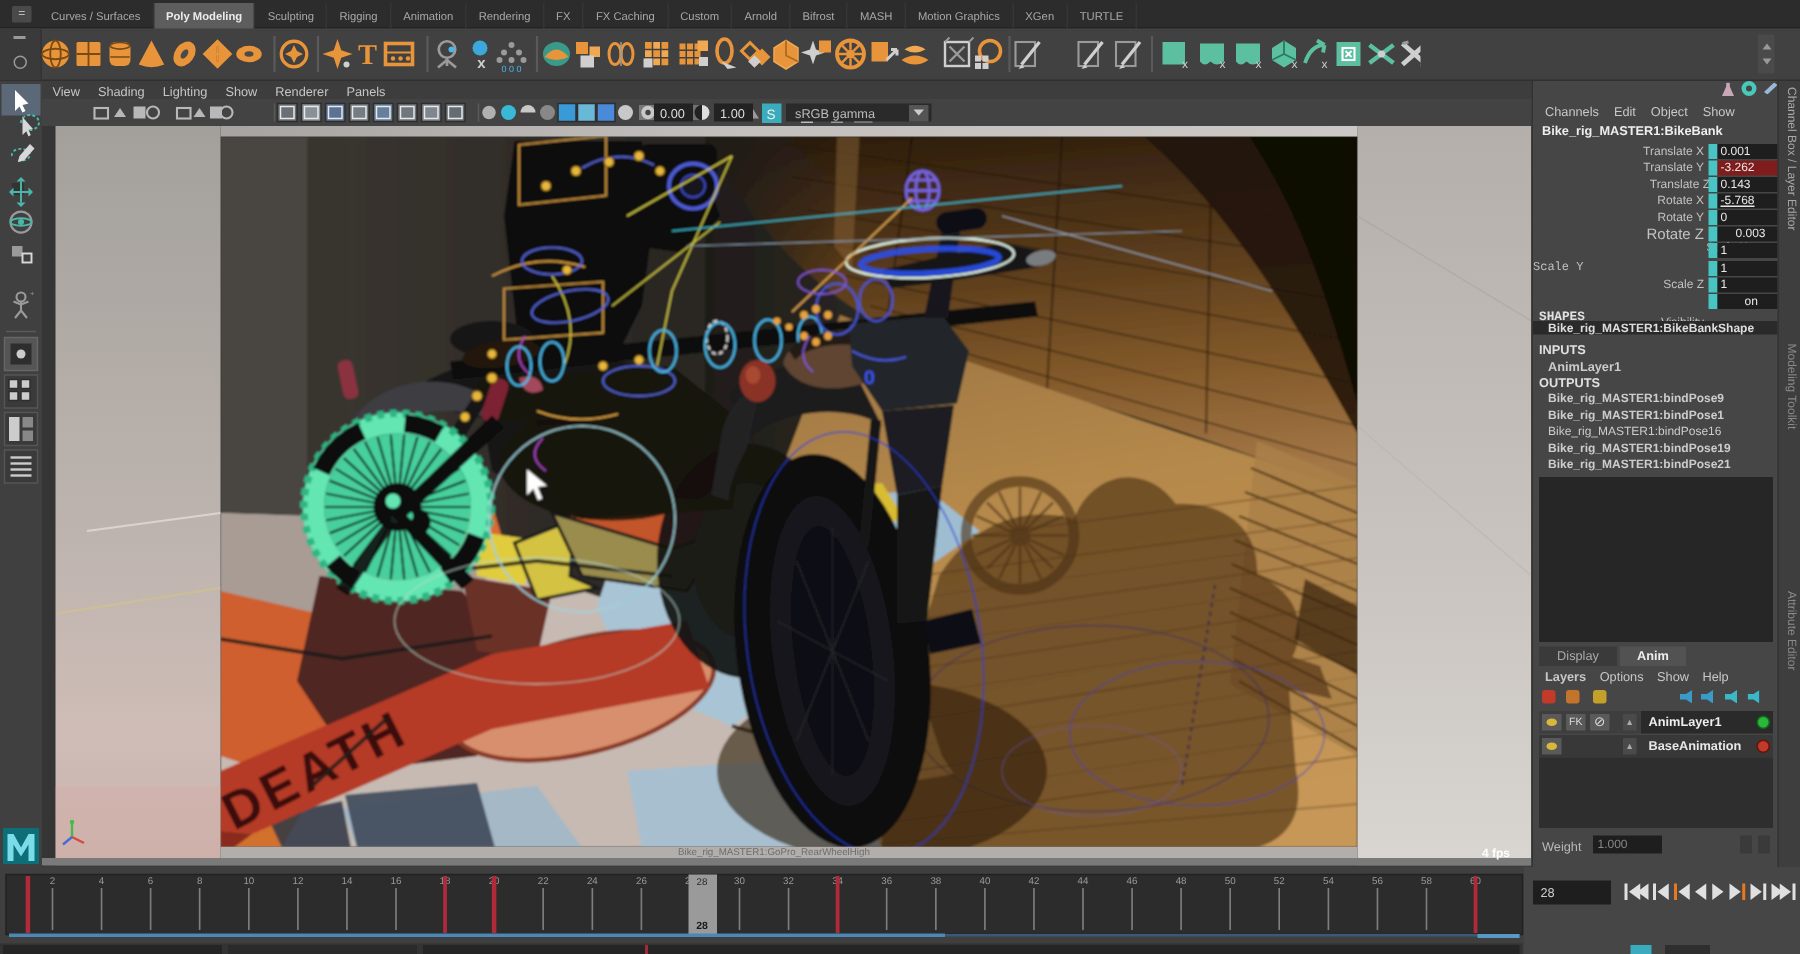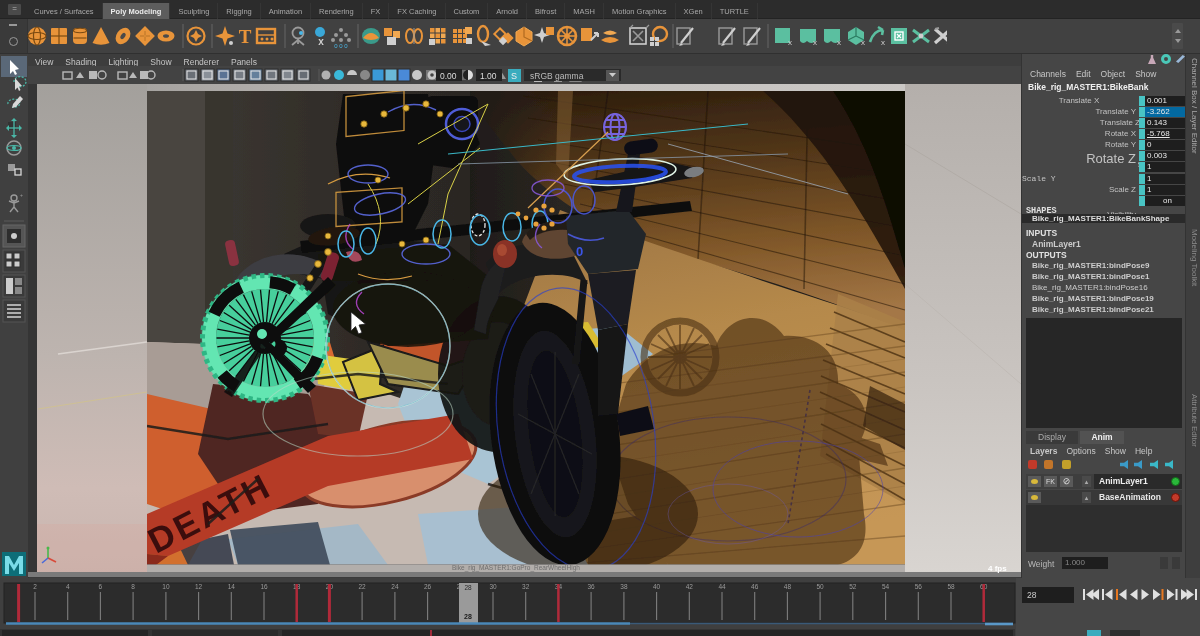--- a/index.html
+++ b/index.html
@@ -699,38 +699,38 @@
 </svg>
 
 <div class="abs" style="left:1021px;top:54px;width:164px;height:524px;background:#464646;border-left:1px solid #333;" id="rpanel">
 <div class="abs" style="left:126px;top:0;width:40px;height:11px;">
 <span style="position:absolute;left:0;top:1px;width:8px;height:9px;background:#c8a8b8;clip-path:polygon(35% 0,65% 0,65% 30%,100% 100%,0 100%,35% 30%);"></span>
 <span style="position:absolute;left:13px;top:0;width:10px;height:10px;border-radius:50%;border:3px solid #4ac8b8;box-sizing:border-box;"></span>
 <span style="position:absolute;left:28px;top:1px;width:9px;height:8px;background:#9ab8d8;clip-path:polygon(0 80%,75% 0,100% 20%,25% 100%);"></span>
 </div>
 <div class="abs" style="left:8px;top:15px;width:150px;height:11px;color:#c8c8c8;font-size:8.5px;"><span style="margin-right:10px;">Channels</span><span style="margin-right:10px;">Edit</span><span style="margin-right:10px;">Object</span><span>Show</span></div>
 <div class="abs" style="left:6px;top:28px;width:156px;height:10px;color:#eee;font-size:8.5px;font-weight:bold;white-space:nowrap;">Bike_rig_MASTER1:BikeBank</div>
-<div class="abs" style="left:0;top:41.5px;width:114px;height:10px;color:#c2c2c2;font-size:8px;text-align:center;">Translate X</div>
+<div class="abs" style="left:0;top:41.5px;width:114px;height:10px;color:#c2c2c2;font-size:8px;text-align:right;">Translate X</div>
 <div class="abs" style="left:117px;top:41.5px;width:6px;height:10px;background:#49c4c4;"></div>
 <div class="abs" style="left:123px;top:41.5px;width:41px;height:10px;background:#1e1e1e;color:#e8e8e8;font-size:8px;padding-left:2px;">0.001</div>
 <div class="abs" style="left:0;top:52.6px;width:114px;height:10px;color:#c2c2c2;font-size:8px;text-align:right;">Translate Y</div>
 <div class="abs" style="left:117px;top:52.6px;width:6px;height:10px;background:#49c4c4;"></div>
-<div class="abs" style="left:123px;top:52.6px;width:41px;height:10px;background:#0369a1;color:#e8e8e8;font-size:8px;padding-left:2px;">-3.262</div>
+<div class="abs" style="left:123px;top:52.6px;width:41px;height:10px;background:#7f1d1d;color:#e8e8e8;font-size:8px;padding-left:2px;">-3.262</div>
 <div class="abs" style="left:4px;top:63.8px;width:114px;height:10px;color:#c2c2c2;font-size:8px;text-align:right;">Translate Z</div>
 <div class="abs" style="left:117px;top:63.8px;width:6px;height:10px;background:#49c4c4;"></div>
 <div class="abs" style="left:123px;top:63.8px;width:41px;height:10px;background:#1e1e1e;color:#e8e8e8;font-size:8px;padding-left:2px;">0.143</div>
 <div class="abs" style="left:0;top:75.0px;width:114px;height:10px;color:#c2c2c2;font-size:8px;text-align:right;">Rotate X</div>
 <div class="abs" style="left:117px;top:75.0px;width:6px;height:10px;background:#49c4c4;"></div>
 <div class="abs" style="left:123px;top:75.0px;width:41px;height:10px;background:#1e1e1e;color:#e8e8e8;font-size:8px;padding-left:2px;text-decoration:underline;">-5.768</div>
 <div class="abs" style="left:0;top:86.1px;width:114px;height:10px;color:#c2c2c2;font-size:8px;text-align:right;">Rotate Y</div>
 <div class="abs" style="left:117px;top:86.1px;width:6px;height:10px;background:#49c4c4;"></div>
 <div class="abs" style="left:123px;top:86.1px;width:41px;height:10px;background:#1e1e1e;color:#e8e8e8;font-size:8px;padding-left:2px;">0</div>
-<div class="abs" style="left:0;top:97.3px;width:114px;height:10px;color:#c2c2c2;font-size:13px;text-align:right;">Rotate Z</div>
+<div class="abs" style="left:0;top:97.3px;width:114px;height:10px;color:#c2c2c2;font-size:10px;text-align:right;">Rotate Z</div>
 <div class="abs" style="left:117px;top:97.3px;width:6px;height:10px;background:#49c4c4;"></div>
-<div class="abs" style="left:123px;top:97.3px;width:41px;height:10px;background:#1e1e1e;color:#e8e8e8;font-size:8px;padding-left:2px;">0.003</div>
+<div class="abs" style="left:123px;top:97.3px;width:41px;height:10px;background:#1e1e1e;color:#e8e8e8;font-size:8px;padding-left:12px;">0.003</div>
 <div class="abs" style="left:0;top:106px;width:114px;height:10px;color:#c2c2c2;font-size:8px;text-align:right;padding-left:29px;">Scale X</div>
 <div class="abs" style="left:117px;top:108.4px;width:6px;height:10px;background:#49c4c4;"></div>
 <div class="abs" style="left:123px;top:108.4px;width:41px;height:10px;background:#1e1e1e;color:#e8e8e8;font-size:8px;padding-left:2px;">1</div>
 <div class="abs" style="left:0;top:119.6px;width:114px;height:10px;color:#c2c2c2;font-size:8px;text-align:left;font-family:Liberation Mono, monospace;">Scale Y</div>
 <div class="abs" style="left:117px;top:119.6px;width:6px;height:10px;background:#49c4c4;"></div>
 <div class="abs" style="left:123px;top:119.6px;width:41px;height:10px;background:#1e1e1e;color:#e8e8e8;font-size:8px;padding-left:2px;">1</div>
 <div class="abs" style="left:0;top:130.7px;width:114px;height:10px;color:#c2c2c2;font-size:8px;text-align:right;">Scale Z</div>
 <div class="abs" style="left:117px;top:130.7px;width:6px;height:10px;background:#49c4c4;"></div>
 <div class="abs" style="left:123px;top:130.7px;width:41px;height:10px;background:#1e1e1e;color:#e8e8e8;font-size:8px;padding-left:2px;">1</div>
 <div class="abs" style="left:0;top:156px;width:114px;height:10px;color:#c2c2c2;font-size:8px;text-align:right;">Visibility</div>

